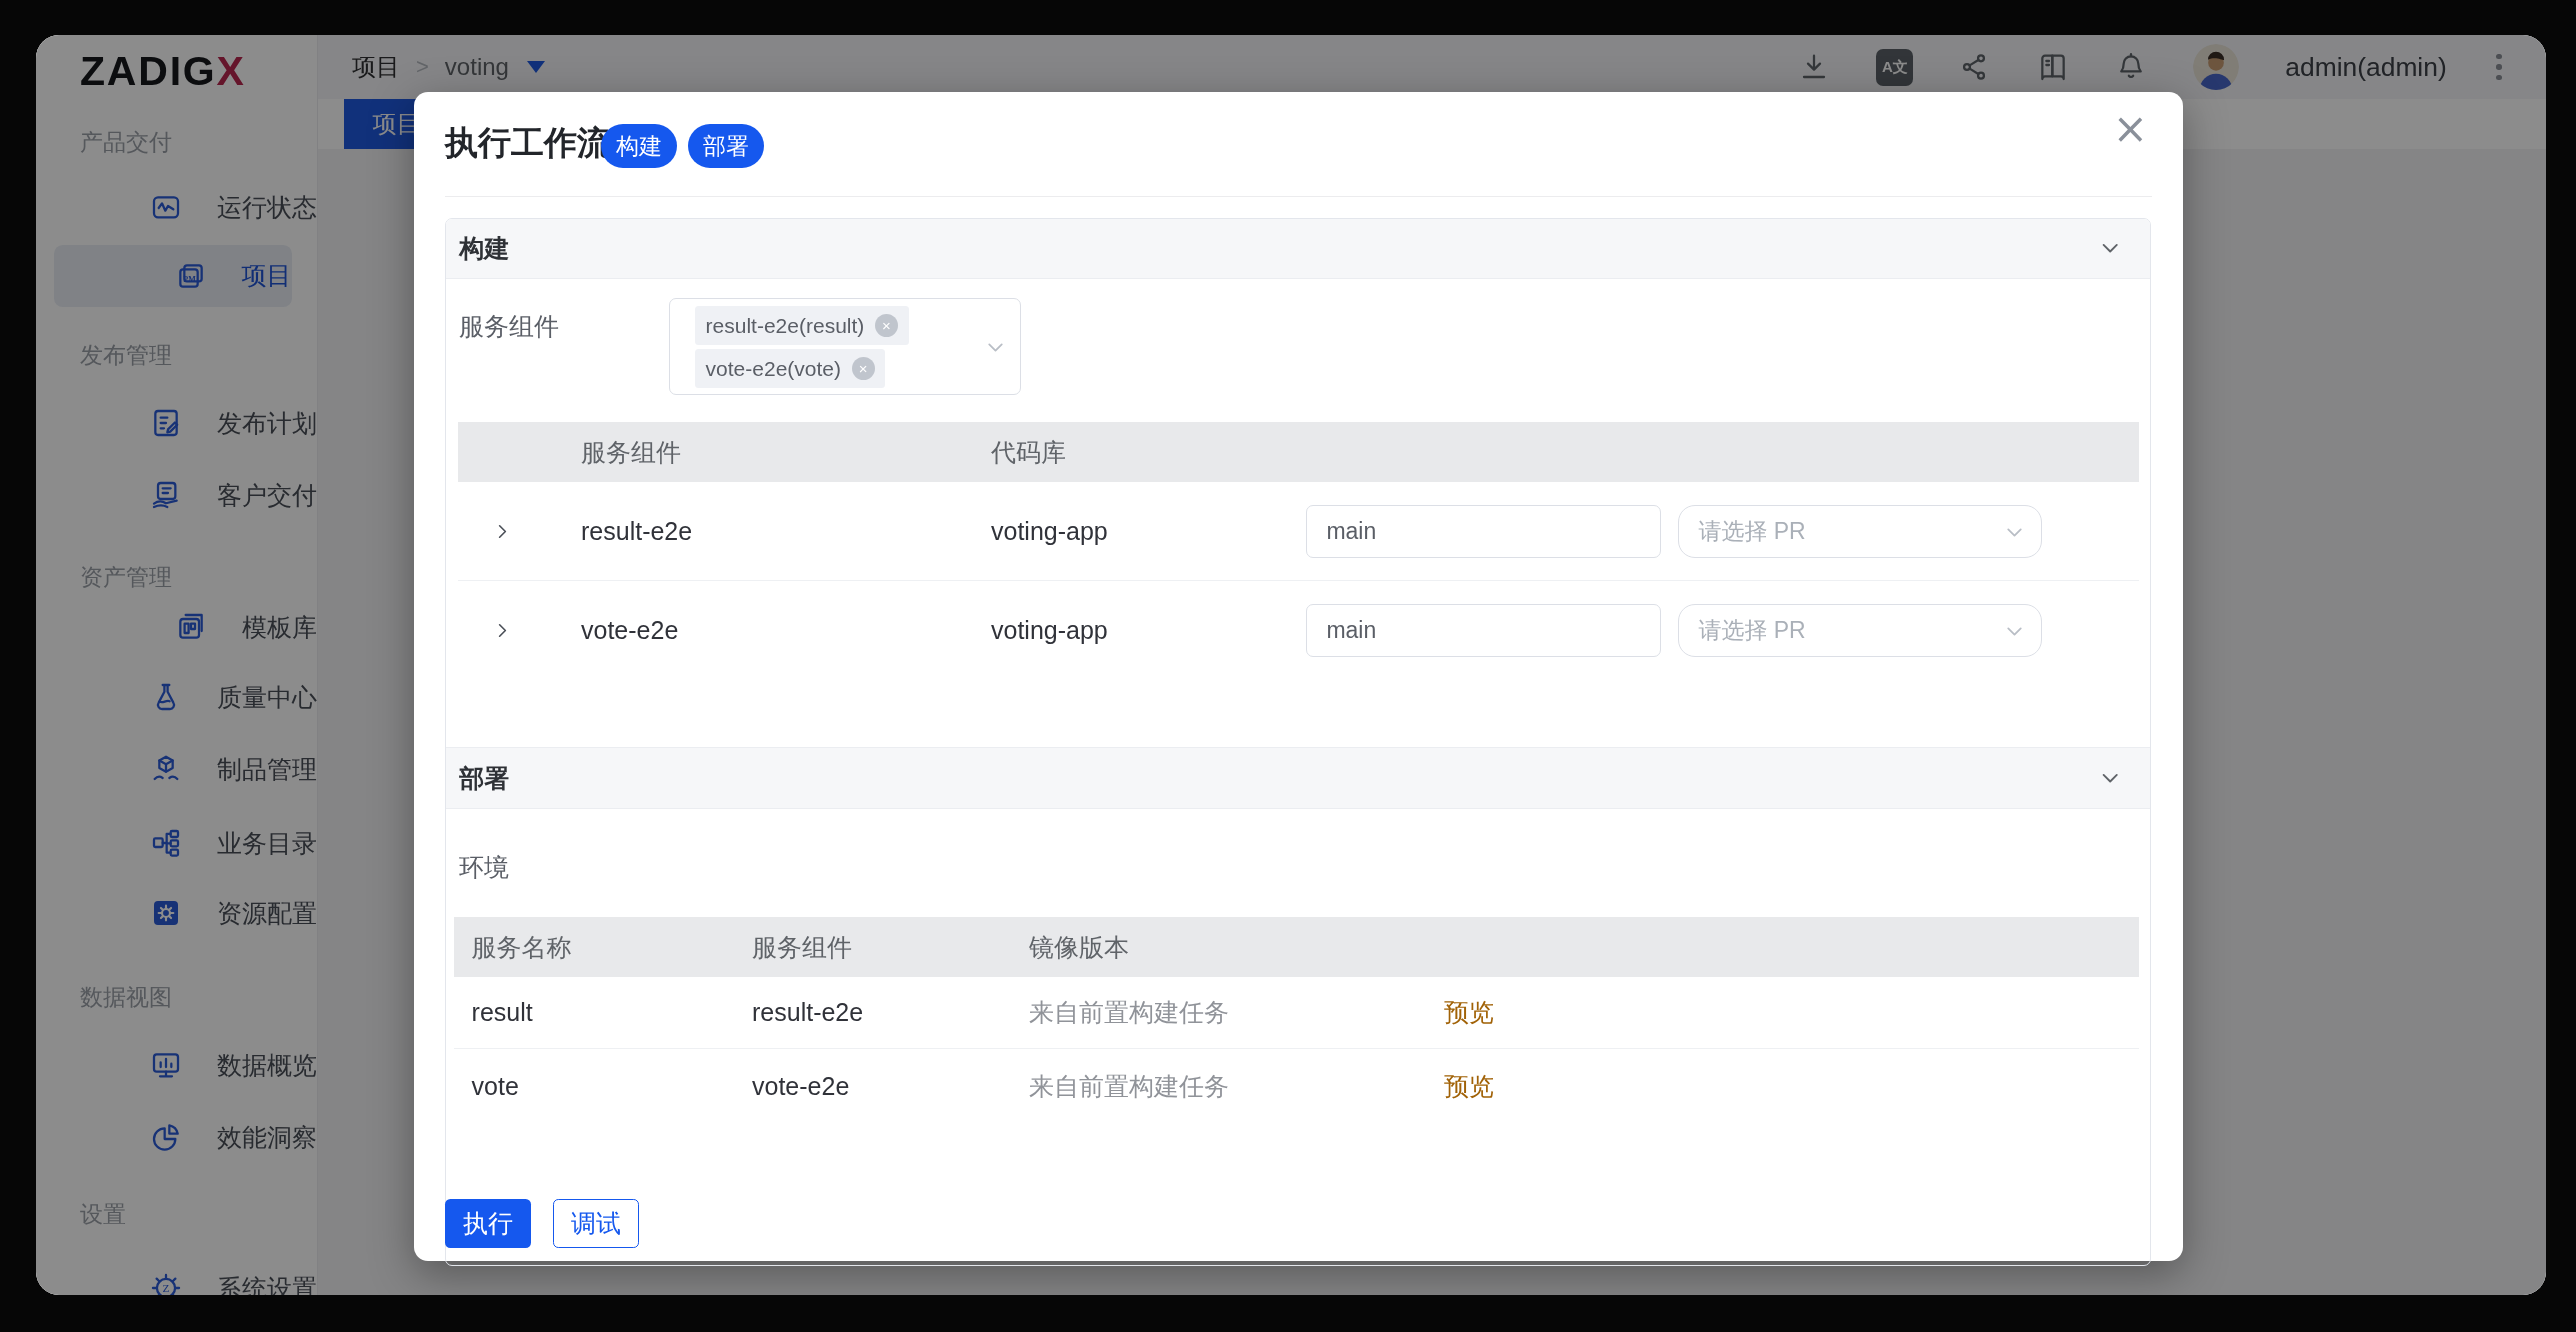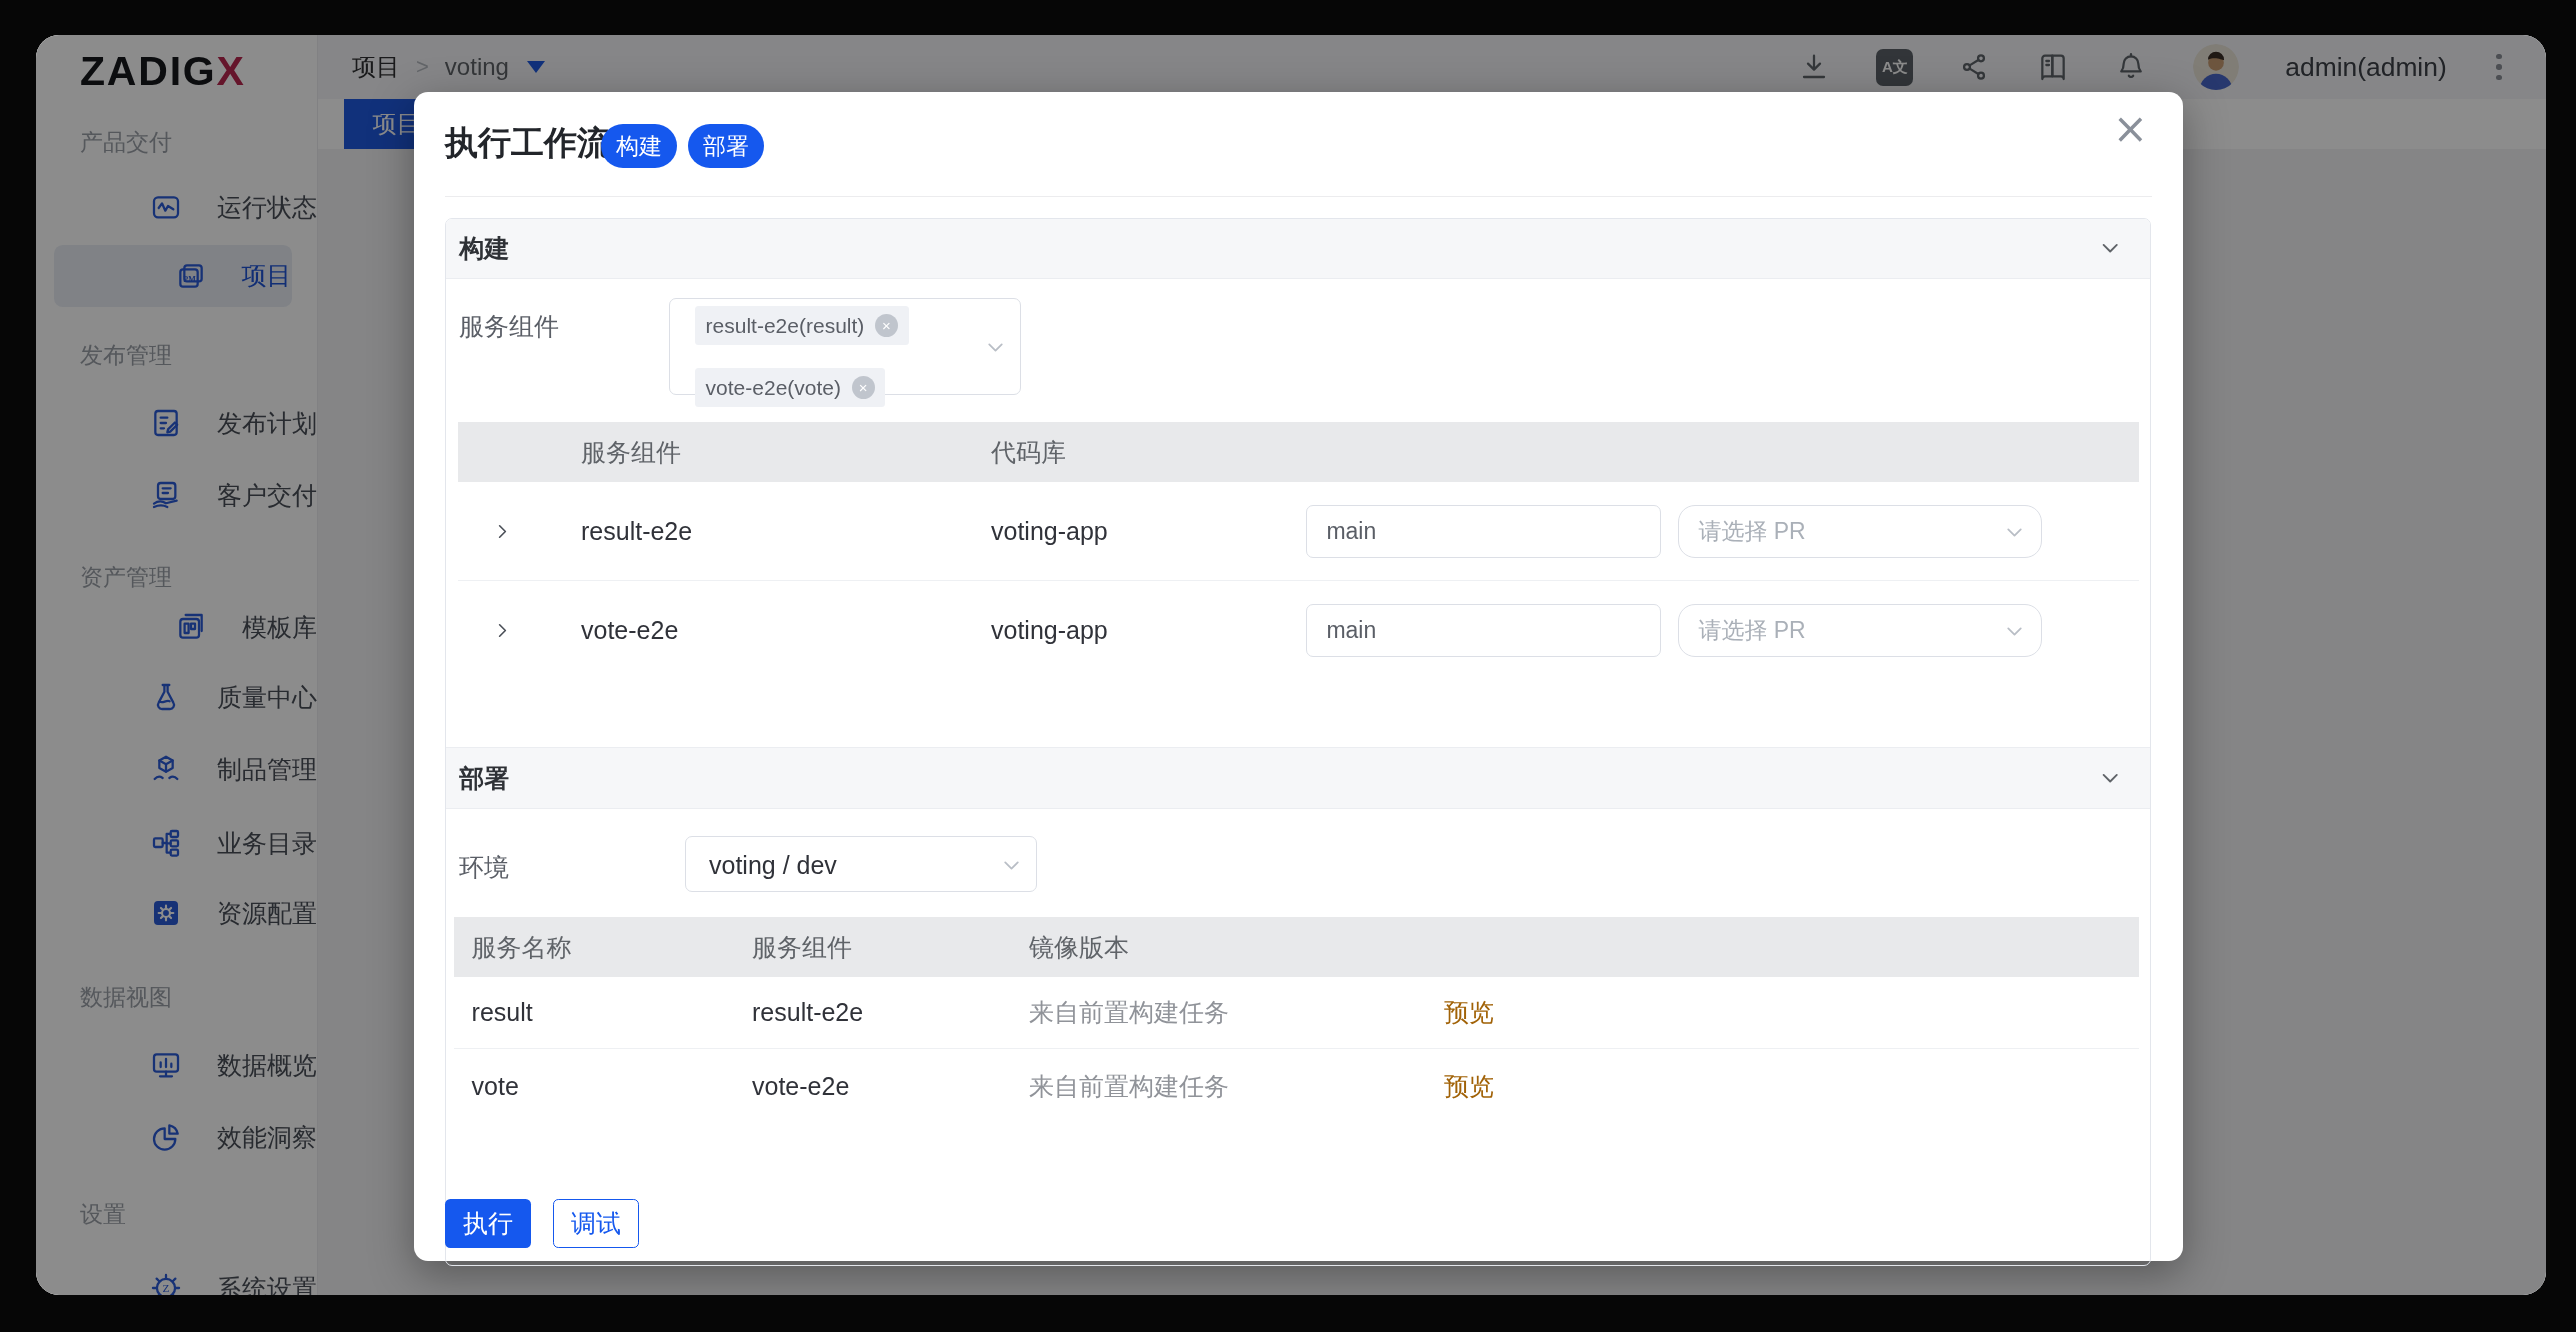--- a/index.html
+++ b/index.html
@@ -365,21 +365,21 @@
               <polyline points="6 9 12 15 18 9"></polyline>
             </svg></span>
     </div>
 
     <div class="f-label" style="left:45px; top:218px">服务组件</div>
     <div class="selbox" style="left:255px; top:206px; width:352px; height:97px; padding:7px 25px">
       <div class="ms-tag">
         <span>result-e2e(result)</span>
         <span class="ms-x">×</span>
       </div>
-      <div class="ms-tag" style="margin-top:23px">
+      <div class="ms-tag" style="margin-top:4px">
         <span>vote-e2e(vote)</span>
         <span class="ms-x">×</span>
       </div>
       <span class="sel-chev" style="right:12.3px; top:36px"><svg class="ic" viewBox="0 0 24 24">
               <polyline points="6 9 12 15 18 9"></polyline>
             </svg></span>
     </div>
 
     <div class="thead" style="left:44px; top:330px; width:1681px; height:60px">
       <span class="th" style="left:123px">服务组件</span>
@@ -417,26 +417,20 @@
     </div>
 
     <div class="band" style="top:655px; height:62px; border-top:0.9px solid #ebedf1; border-bottom:0.9px solid #ebedf1">
       <span class="band-title">部署</span>
       <span class="band-chev"><svg class="ic" viewBox="0 0 24 24">
               <polyline points="6 9 12 15 18 9"></polyline>
             </svg></span>
     </div>
 
     <div class="f-label" style="left:45px; top:759px">环境</div>
-    <div class="selbox" style="left:271px; top:744px; width:352px; height:56px">
-      <span class="abs" style="left:23px; top:14px; font-size:25px; color:#303239">voting / dev</span>
-      <span class="sel-chev" style="right:12.3px; top:16px"><svg class="ic" viewBox="0 0 24 24">
-              <polyline points="6 9 12 15 18 9"></polyline>
-            </svg></span>
-    </div>
 
     <div class="thead" style="left:40px; top:825px; width:1685px; height:61px">
       <span class="th" style="left:17.6px">服务名称</span>
       <span class="th" style="left:298px">服务组件</span>
       <span class="th" style="left:575px">镜像版本</span>
     </div>
 
     <div class="trow" style="left:40px; top:885px; width:1685px; height:72px; border-bottom:0.9px solid #eef0f3">
       <span class="td" style="left:17.6px">result</span>
       <span class="td" style="left:298px">result-e2e</span>

